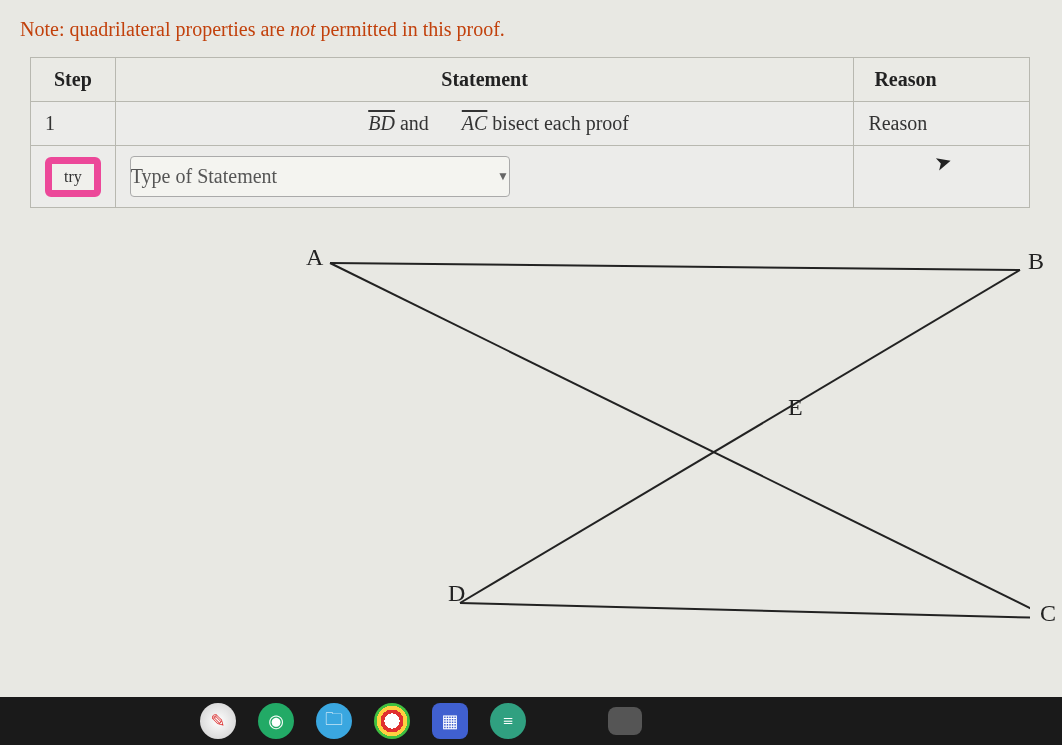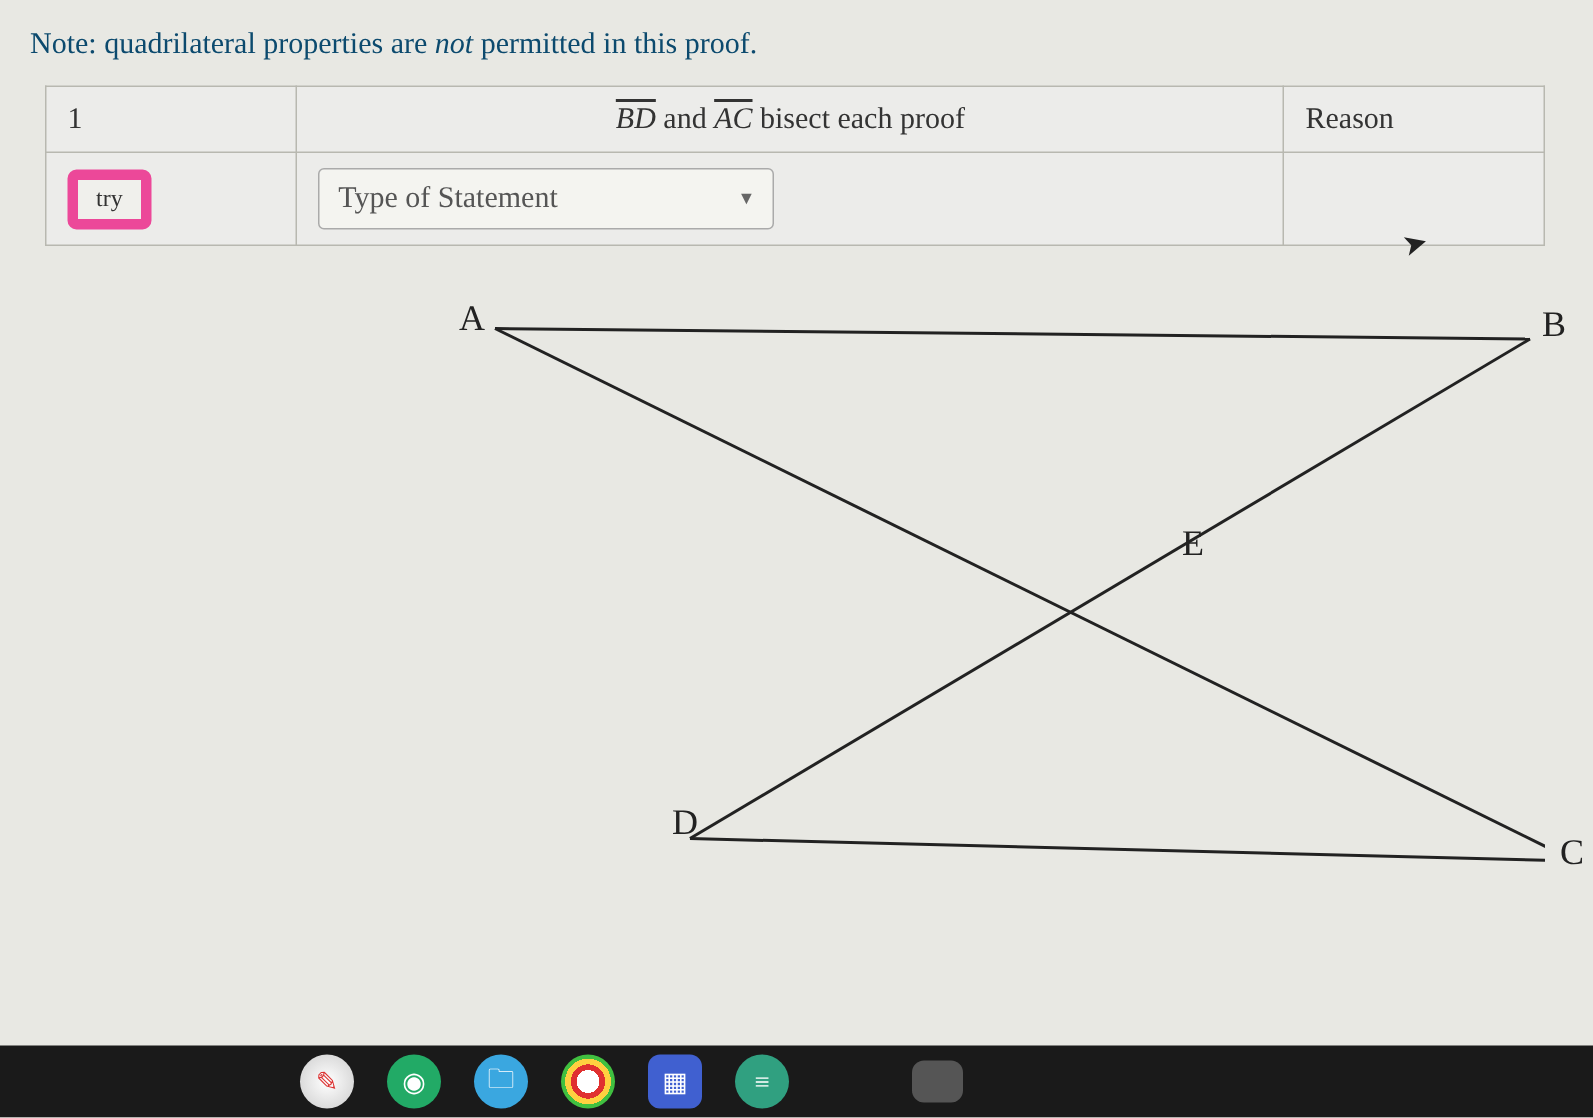--- a/index.html
+++ b/index.html
@@ -8,21 +8,21 @@
     background: #e8e8e3;
     width: 1062px;
     height: 745px;
     overflow: hidden;
     position: relative;
     color: #333;
   }
   .note {
     padding: 18px 20px 12px 20px;
     font-size: 20px;
-    color: #0c4a6e;
+    color: #c2410c;
   }
   .note em { font-style: italic; }
   .proof-table {
     border-collapse: collapse;
     margin: 4px 0 0 30px;
     width: 1000px;
     background: #ececea;
   }
   .proof-table th, .proof-table td {
     border: 1px solid #b8b8b0;
@@ -33,41 +33,41 @@
   .proof-table th {
     font-weight: bold;
     color: #222;
     background: #eaeae5;
     text-align: center;
   }
   .proof-table th.stmt { text-align: center; }
   .proof-table th.reason { text-align: left; padding-left: 20px; }
   .step-col { width: 80px; text-align: center; }
   .step-cell { text-align: center; font-size: 18px; }
-  .overline { text-decoration: overline; font-style: italic; font-family: 'Times New Roman', serif; }
+  .overline { text-decoration: overline; font-style: italic; font-family: 'Times New Roman', serif; margin-left: 28px; }
   .try-btn {
     display: inline-block;
     border: 7px solid #ec4899;
     border-radius: 6px;
     padding: 4px 12px;
     font-size: 16px;
     background: #f0f0ec;
     cursor: pointer;
     color: #333;
     font-family: Georgia, serif;
   }
   .type-select {
     display: flex;
     align-items: center;
     justify-content: space-between;
     border: 1px solid #aaa;
     border-radius: 4px;
     background: #f4f4f0;
-    padding: 8px 12px;
-    width: 304px;
+    padding: 8px 0;
+    width: 380px;
     cursor: pointer;
     color: #555;
     font-size: 20px;
   }
   .chev {
     font-size: 12px;
     color: #666;
   }
   .figure-area {
     position: relative;
@@ -126,20 +126,25 @@
 </style>
 </head>
 <body>
 
 <div class="note">
   <span>Note: quadrilateral properties are </span><em>not</em><span> permitted in this proof.</span>
 </div>
 
 <table class="proof-table">
   <tbody>
+      <tr>
+    <th class="step-col">Step</th>
+    <th class="stmt">Statement</th>
+    <th class="reason">Reason</th>
+  </tr>
   <tr>
     <td class="step-cell">1</td>
     <td style="text-align:center;">
       <span class="overline">BD</span><span> and </span><span class="overline">AC</span><span> bisect each proof</span>
     </td>
     <td>Reason</td>
   </tr>
   <tr>
     <td class="step-cell">
       <span class="try-btn">try</span>

